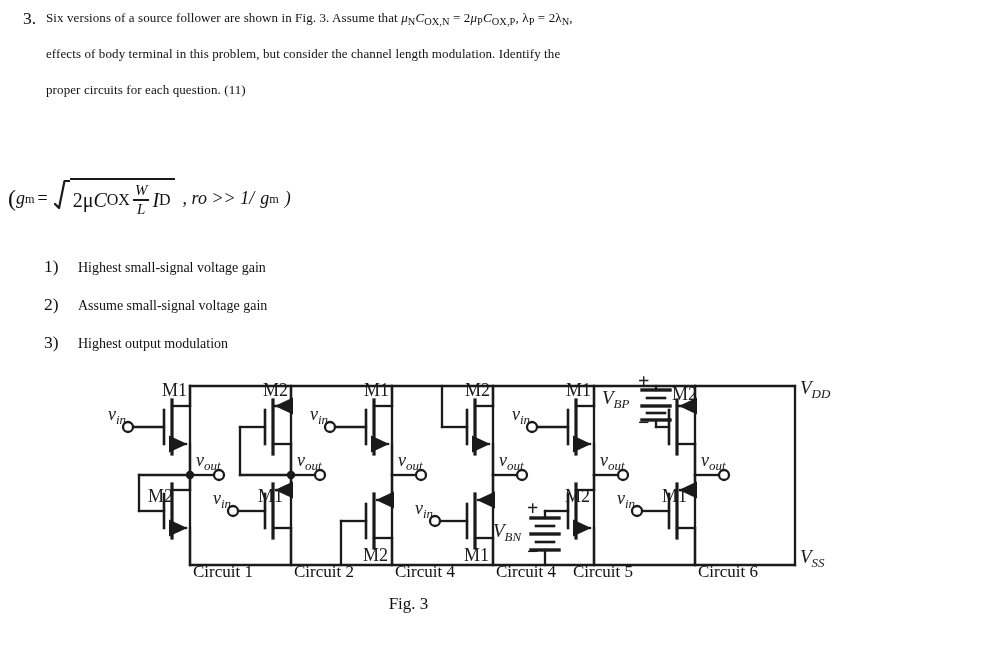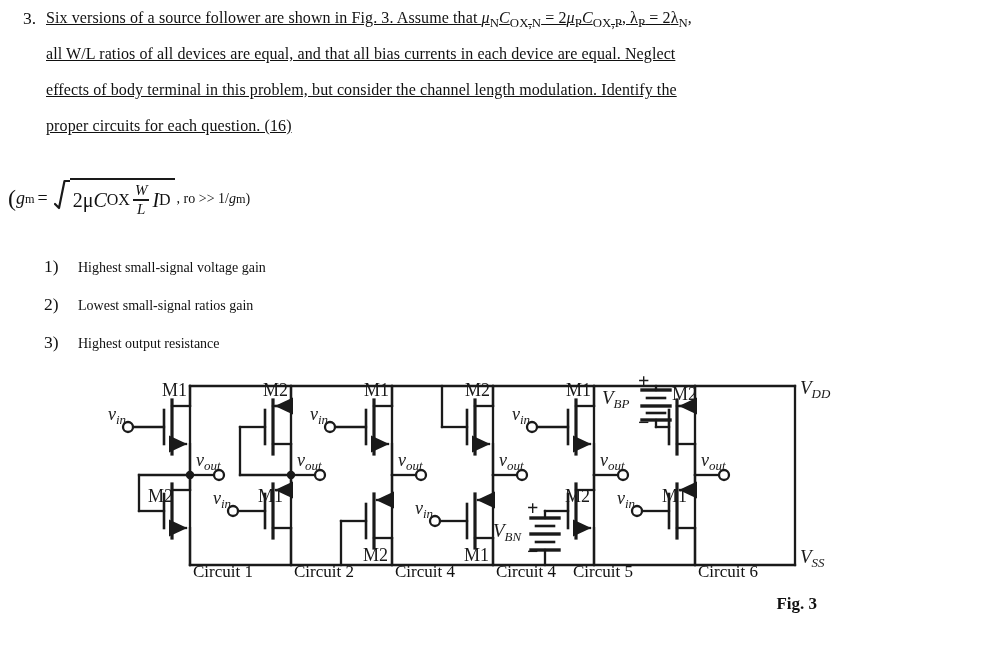--- a/index.html
+++ b/index.html
@@ -16,22 +16,22 @@
 
   
   .qwrap{position:absolute;left:0;top:0;width:986px;}
   .qrow{display:flex;align-items:flex-start;}
   .qnum{
     width:36px; text-align:right; padding-right:10px;
     font-size:17.5px; line-height:36px; flex:none;
   }
   .qbody{width:930px;}
   .qline{
-    font-size:16px; line-height:36px;
-    white-space:nowrap; letter-spacing:0.1px;text-decoration:underline;
+    font-size:13px; line-height:36px;
+    white-space:nowrap; letter-spacing:0.1px;
   }
   .qline.l2,.qline.l3,.qline.l4{padding-left:0;}
   .it{font-style:italic;}
   sub{font-size:0.68em; vertical-align:-0.28em; line-height:0;}
   .smallcap{font-size:0.80em;}
 
   
   .formula{
     position:absolute; left:8px; top:178px;
     font-size:18px; display:flex; align-items:center;
@@ -52,34 +52,34 @@
     display:flex; align-items:center;
     font-size:20px;
   }
   .frac{
     display:inline-flex; flex-direction:column; align-items:center;
     margin:0 3px; vertical-align:middle; line-height:1;
   }
   .frac .num{font-style:italic;font-size:15px;padding:0 2px 1px;}
   .frac .bar{width:100%;height:2.2px;background:#1a1a1a;}
   .frac .den{font-style:italic;font-size:15px;padding:1px 2px 0;}
-  .tail{font-size:14px;margin-left:0;}
+  .tail{font-size:18px;margin-left:6px;font-style:italic;}
 
   
   .sublist{position:absolute; left:44px; top:248px;}
   .sub-item{display:flex; align-items:baseline; line-height:37px;}
   .sub-num{width:34px; font-size:17.5px;}
   .sub-txt{font-size:14px;}
 
   
   .figure{position:absolute; left:0; top:372px; width:986px; height:285px;}
   .figsvg{position:absolute; left:0; top:0;}
   .figcap{
     position:absolute; left:0; top:222px; width:817px;
-    text-align:right; font-size:17px; font-weight:bold;
+    text-align:center; font-size:17px; font-weight:normal;
   }
   .clabels{position:absolute; left:0; top:190px; width:986px; height:26px;margin-left:36px;}
   .clabel{
     position:absolute; top:0; font-size:17px; text-align:center;
     width:110px;
   }
 </style>
 </head>
 <body>
 
@@ -87,23 +87,22 @@
 
   <div class="qwrap">
     <div class="qrow">
       <div class="qnum">3.</div>
       <div class="qbody">
 
         <div class="qline l1">
           <span>Six versions of a source follower are shown in Fig. 3. Assume that </span><span class="it">μ</span><sub class="smallcap">N</sub><span class="it">C</span><sub class="smallcap">OX,N</sub><span> = 2</span><span class="it">μ</span><sub class="smallcap">P</sub><span class="it">C</span><sub class="smallcap">OX,P</sub><span>, </span><span>λ</span><sub class="smallcap">P</sub><span> = 2</span><span>λ</span><sub class="smallcap">N</sub><span>,</span>
         </div>
 
-        <div class="qline l2">all W/L ratios of all devices are equal, and that all bias currents in each device are equal. Neglect</div>
         <div class="qline l3">effects of body terminal in this problem, but consider the channel length modulation. Identify the</div>
-        <div class="qline l4">proper circuits for each question. (16)</div>
+        <div class="qline l4">proper circuits for each question. (11)</div>
 
       </div>
     </div>
   </div>
 
   <div class="formula">
     <span class="paren">(</span>
       <span class="gm">g</span>
       <sub>m</sub>
     <span style="margin:0 3px;">=</span>
@@ -134,25 +133,25 @@
       <span class="tail">)</span>
   </div>
 
   <div class="sublist">
     <div class="sub-item">
       <span class="sub-num">1)</span>
       <span class="sub-txt">Highest small-signal voltage gain</span>
     </div>
     <div class="sub-item">
       <span class="sub-num">2)</span>
-      <span class="sub-txt">Lowest small-signal ratios gain</span>
+      <span class="sub-txt">Assume small-signal voltage gain</span>
     </div>
     <div class="sub-item">
       <span class="sub-num">3)</span>
-      <span class="sub-txt">Highest output resistance</span>
+      <span class="sub-txt">Highest output modulation</span>
     </div>
   </div>
 
   <div class="figure">
 
     <svg class="figsvg" width="986" height="215" viewBox="0 0 986 215">
       <defs>
 
         <marker id="arrIn" markerWidth="9" markerHeight="9" refX="7.5" refY="4.5" orient="auto">
           <path d="M0,0.7 L8,4.5 L0,8.3 Z" fill="#1a1a1a"></path>

